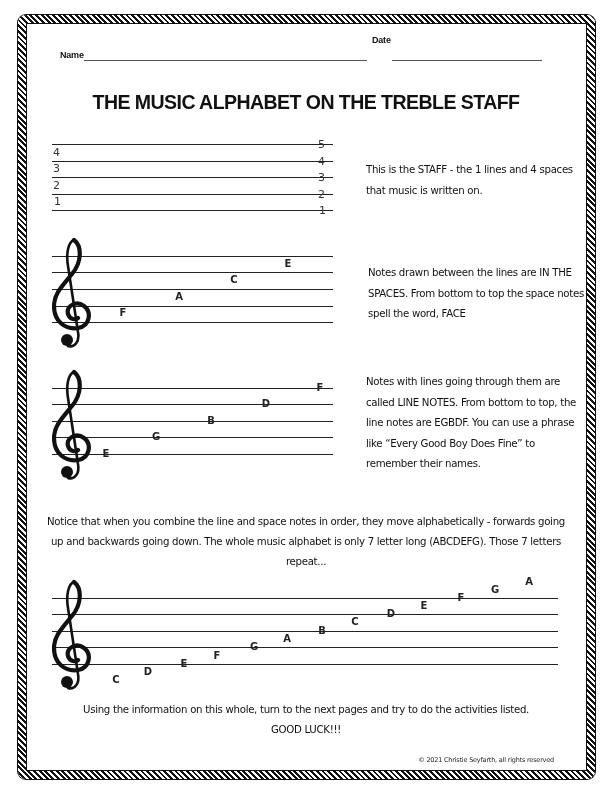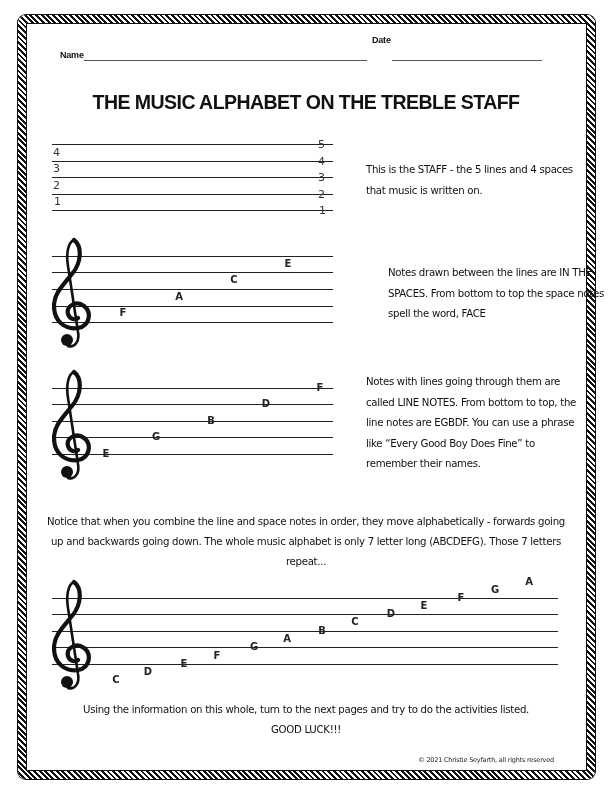--- a/index.html
+++ b/index.html
@@ -48,21 +48,21 @@
   <span class="num" style="left:53px;top:163px;">3</span>
   <span class="num" style="left:53px;top:180px;">2</span>
   <span class="num" style="left:54px;top:196px;">1</span>
 
   <span class="num" style="left:318px;top:139px;">5</span>
   <span class="num" style="left:318px;top:156px;">4</span>
   <span class="num" style="left:318px;top:172px;">3</span>
   <span class="num" style="left:318px;top:189px;">2</span>
   <span class="num" style="left:319px;top:205px;">1</span>
 </div>
-<div class="desc" style="left:366px;top:160px;width:220px;">This is the STAFF - the 5 lines and 4 spaces that music is written on.</div>
+<div class="desc" style="left:366px;top:160px;width:220px;">This is the STAFF - the 1 lines and 4 spaces that music is written on.</div>
 
 <svg width="0" height="0" style="position:absolute">
   <defs>
     <g id="clef">
       <path d="M22 4 C30 10 30 26 20 38 C10 50 2 58 2 70 C2 86 14 94 26 92 C38 90 40 76 32 70 C24 64 14 70 16 78 C18 84 24 84 26 82" fill="none" stroke="#111" stroke-width="4.2" stroke-linecap="round"></path>
       <path d="M22 4 C16 6 14 18 16 30 L26 96 C28 106 22 112 16 110" fill="none" stroke="#111" stroke-width="2.6" stroke-linecap="round"></path>
       <circle cx="15" cy="104" r="6" fill="#111"></circle>
     </g>
   </defs>
 </svg>
@@ -74,21 +74,21 @@
   <div class="staff-line" style="left:52px;top:306px;width:281px;"></div>
   <div class="staff-line" style="left:52px;top:322px;width:281px;"></div>
   <svg class="clef" style="left:52px;top:236px;" width="42" height="114" viewBox="0 0 42 114">
       <use href="#clef"></use>
     </svg>
   <span class="note" style="left:123px;top:313px;">F</span>
   <span class="note" style="left:179px;top:297px;">A</span>
   <span class="note" style="left:234px;top:280px;">C</span>
   <span class="note" style="left:288px;top:264px;">E</span>
 </div>
-<div class="desc" style="left:388px;top:263px;width:222px;">Notes drawn between the lines are IN THE SPACES. From bottom to top the space notes spell the word, FACE</div>
+<div class="desc" style="left:368px;top:263px;width:222px;">Notes drawn between the lines are IN THE SPACES. From bottom to top the space notes spell the word, FACE</div>
 
 <div>
   <div class="staff-line" style="left:52px;top:388px;width:281px;"></div>
   <div class="staff-line" style="left:52px;top:404px;width:281px;"></div>
   <div class="staff-line" style="left:52px;top:421px;width:281px;"></div>
   <div class="staff-line" style="left:52px;top:437px;width:281px;"></div>
   <div class="staff-line" style="left:52px;top:454px;width:281px;"></div>
   <svg class="clef" style="left:52px;top:368px;" width="42" height="114" viewBox="0 0 42 114">
       <use href="#clef"></use>
     </svg>

